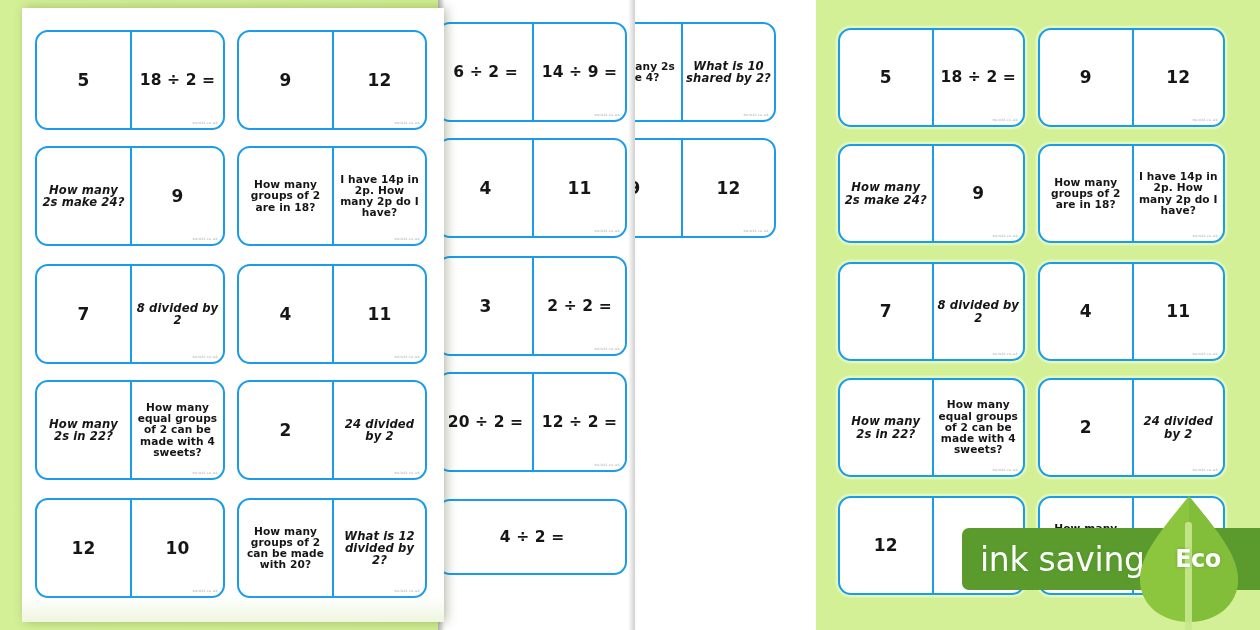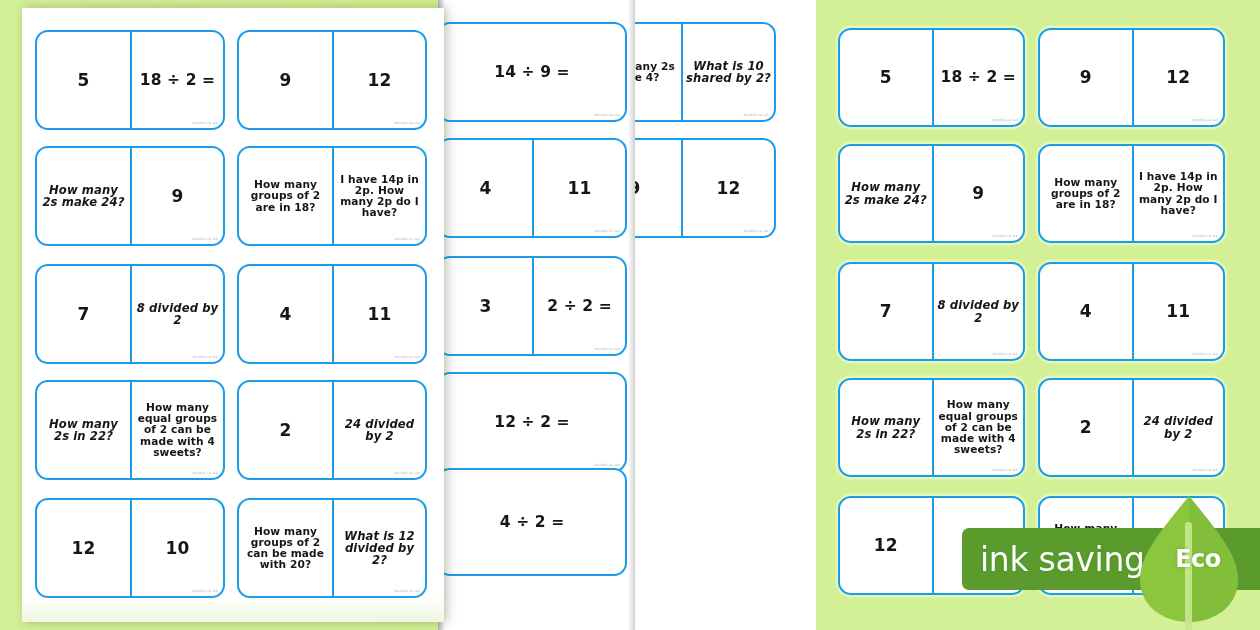--- a/index.html
+++ b/index.html
@@ -185,20 +185,23 @@
         </div>
       </div>
   </div>
 
   <div class="page" id="page2">
     <div class="page-shadow-left"></div>
     <div class="page-shadow-right"></div>
     <div id="page2-cards">
         <div class="domino" style="left: -1px; top: 22px; width: 190px; height: 100px;">
           <div class="half sz-eq">
+            <span class="txt">6 ÷ 2 =</span>
+          </div>
+          <div class="half sz-eq">
             <span class="txt">14 ÷ 9 =</span>
             <span class="watermark">twinkl.co.uk</span>
           </div>
         </div>
         <div class="domino" style="left: -1px; top: 138px; width: 190px; height: 100px;">
           <div class="half sz-num">
             <span class="txt">4</span>
           </div>
           <div class="half sz-num">
             <span class="txt">11</span>
@@ -209,25 +212,28 @@
           <div class="half sz-num">
             <span class="txt">3</span>
           </div>
           <div class="half sz-eq">
             <span class="txt">2 ÷ 2 =</span>
             <span class="watermark">twinkl.co.uk</span>
           </div>
         </div>
         <div class="domino" style="left: -1px; top: 372px; width: 190px; height: 100px;">
           <div class="half sz-eq">
+            <span class="txt">20 ÷ 2 =</span>
+          </div>
+          <div class="half sz-eq">
             <span class="txt">12 ÷ 2 =</span>
             <span class="watermark">twinkl.co.uk</span>
           </div>
         </div>
-        <div class="domino" style="left: -1px; top: 468px; width: 190px; height: 108px;">
+        <div class="domino" style="left: -1px; top: 499px; width: 190px; height: 76px;">
           <div class="half sz-eq">
             <span class="txt">4 ÷ 2 =</span>
           </div>
         </div>
       </div>
   </div>
 
   <div class="page" id="page1">
     <div id="page1-cards">
         <div class="domino" style="left: 13px; top: 22px; width: 190px; height: 100px;">

